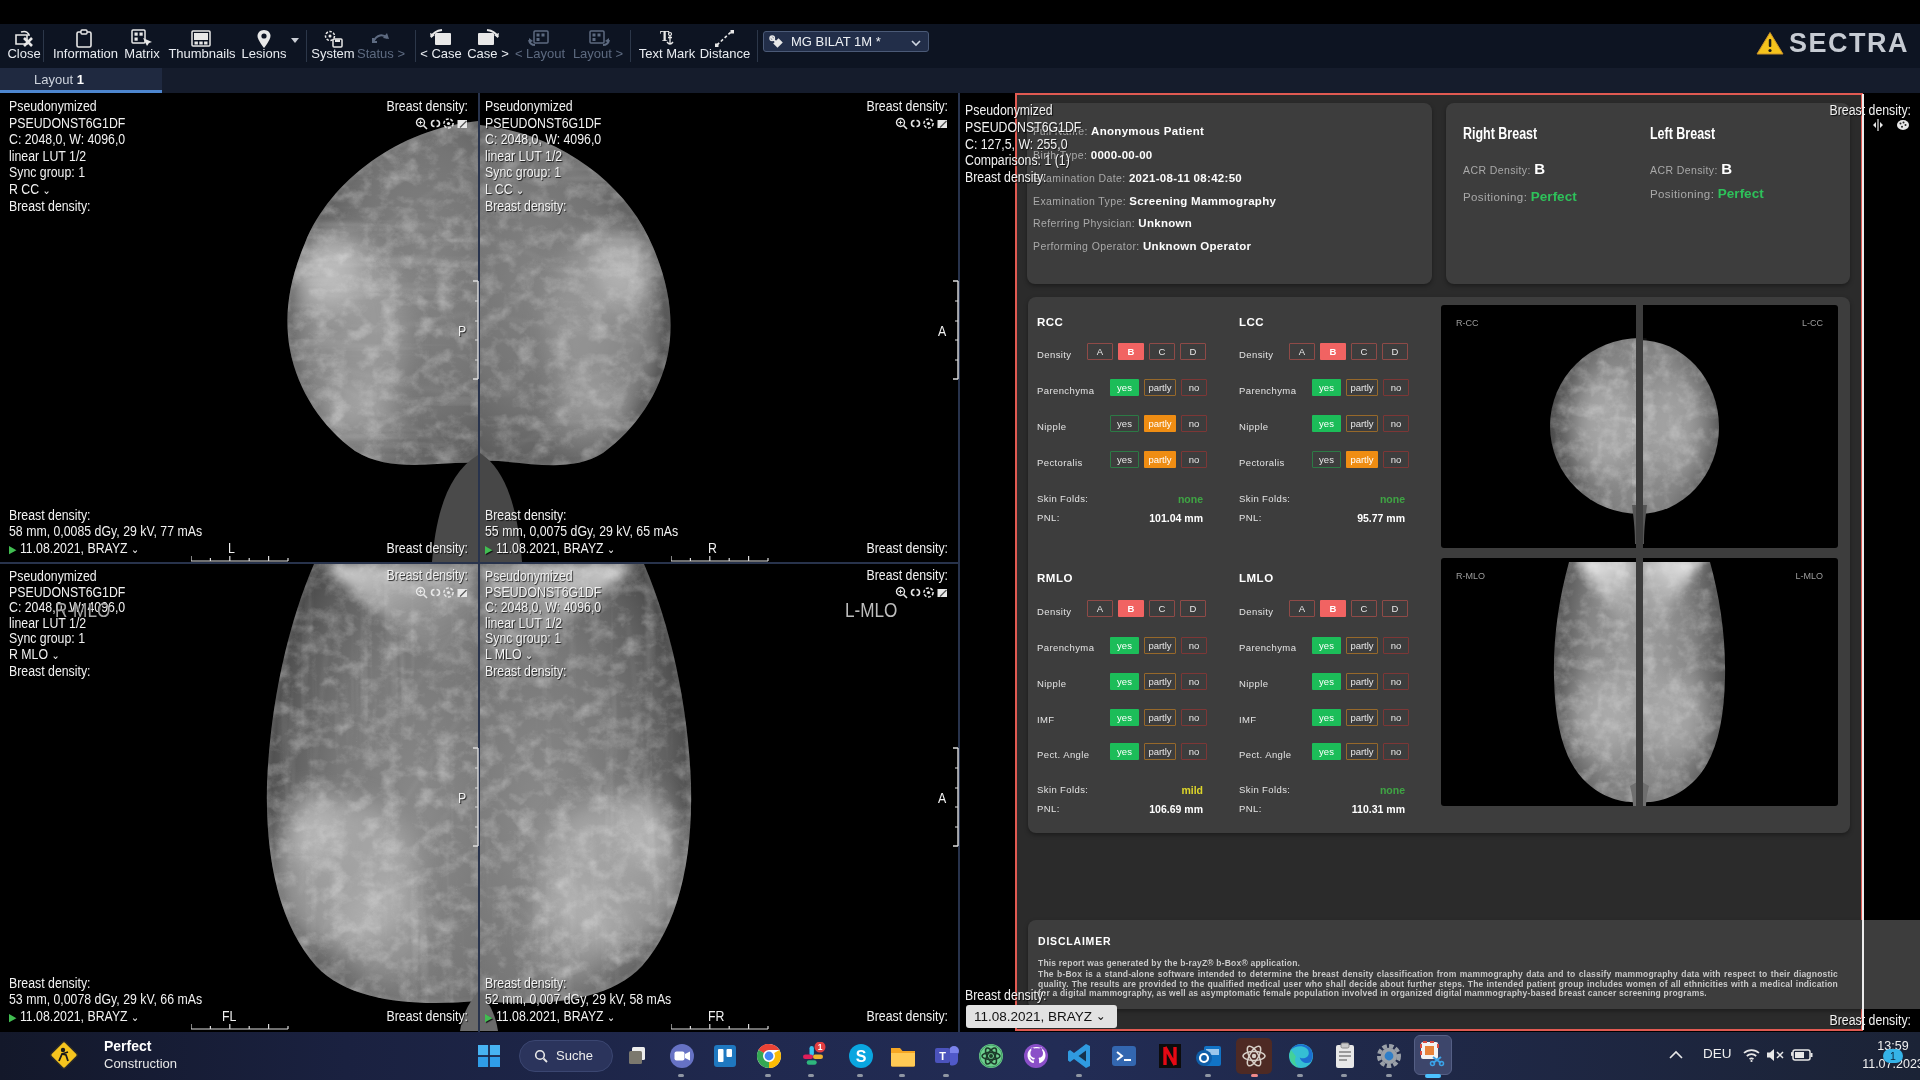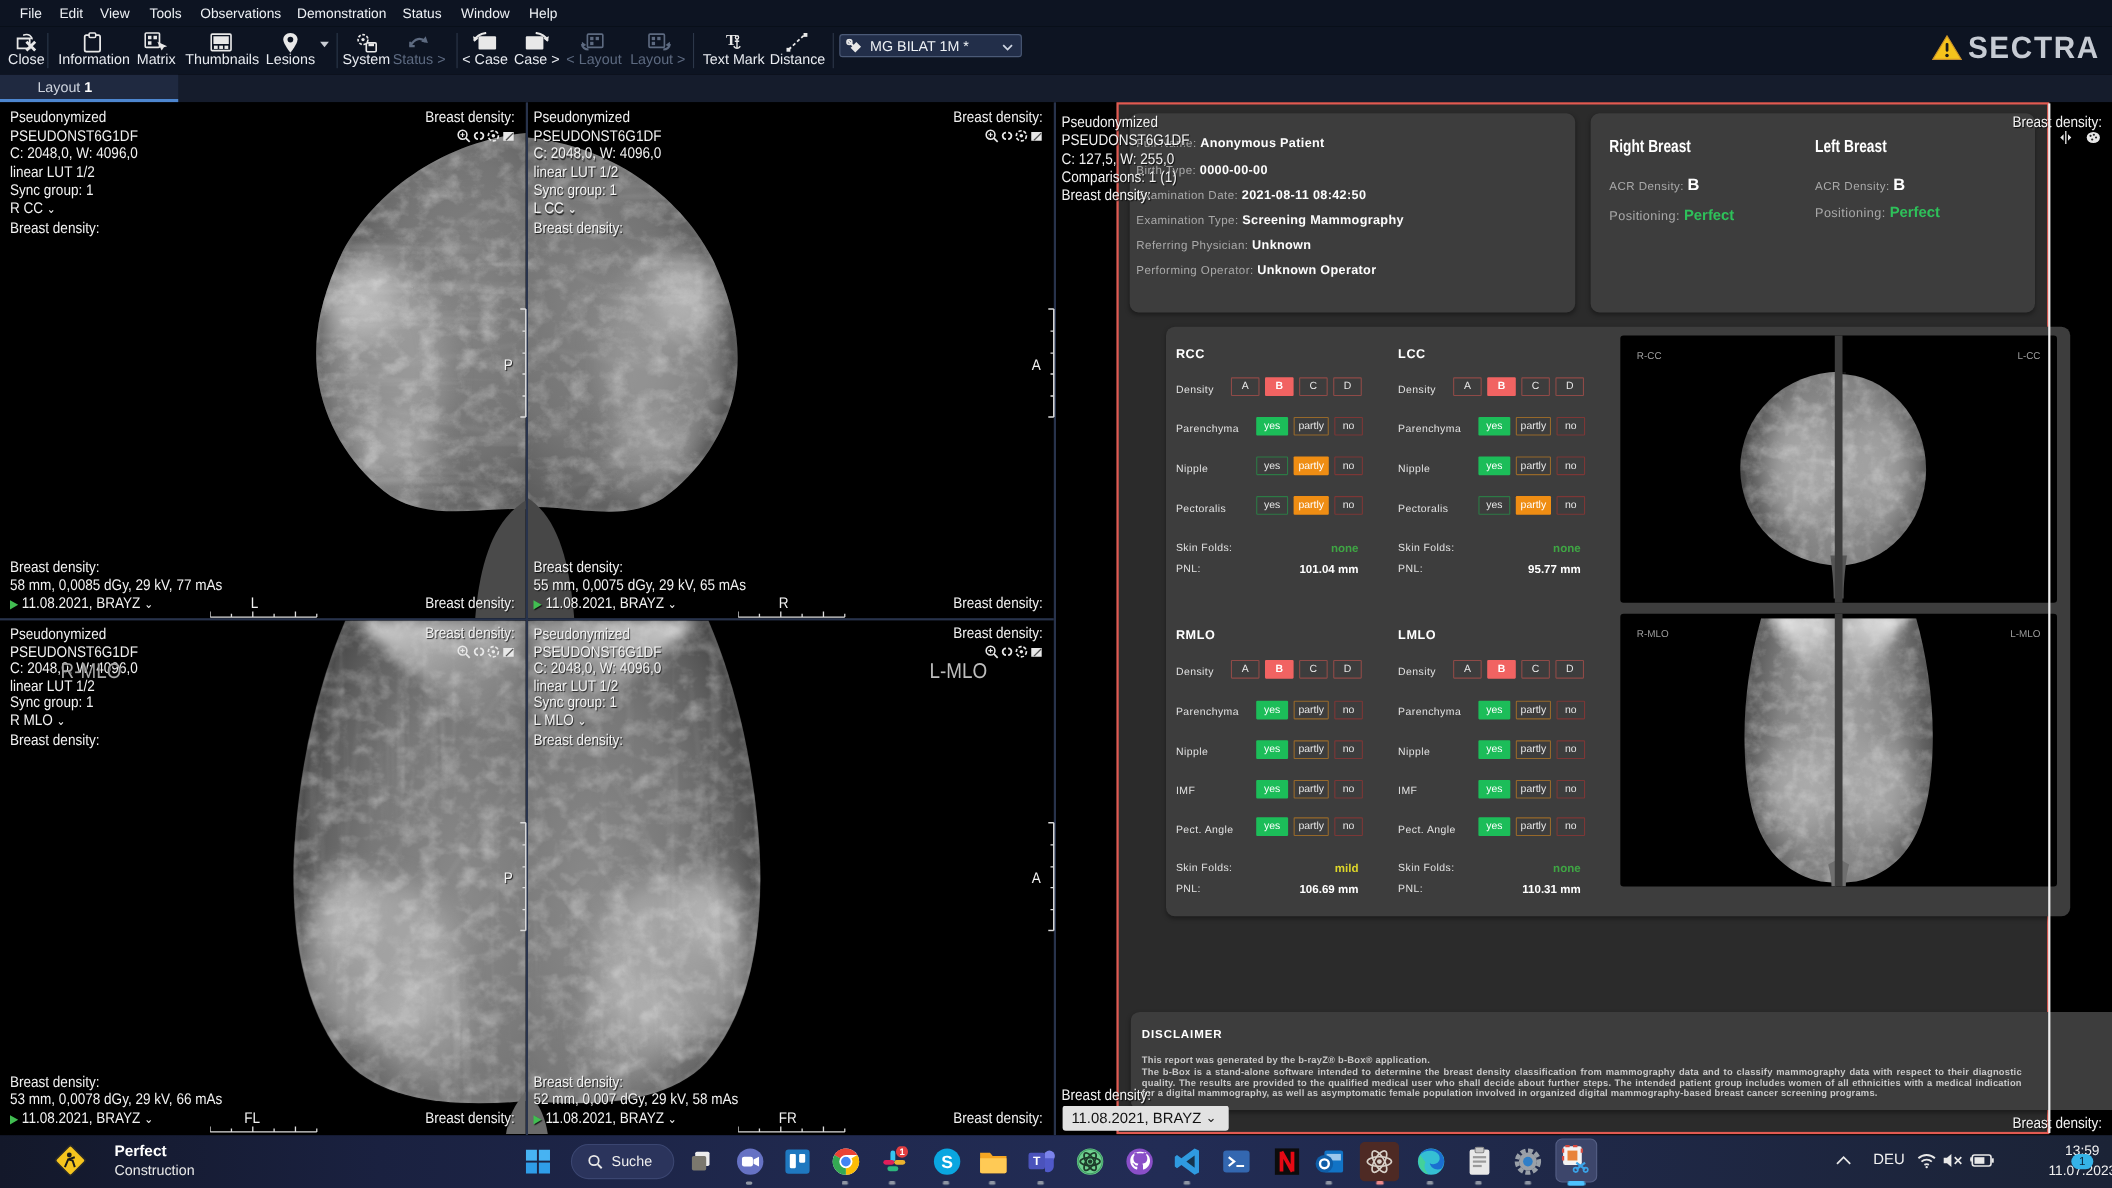--- a/index.html
+++ b/index.html
@@ -48,31 +48,20 @@
   .cval { left:0; width:166px; text-align:right; font-size:10.5px; }
   .btn { position:absolute; }
   
   #taskbar { left:0; top:1032px; width:1920px; height:48px; background:linear-gradient(90deg,#13182a 0%,#1a2140 18%,#20294f 40%,#222c55 55%,#1f2847 75%,#1b2336 100%); }
   .ticon { position:absolute; top:10px; width:28px; height:28px; }
 </style>
 </head>
 <body>
 <div id="root">
 
-  <div id="menubar" class="abs">
-    <span style="left:18px">File</span>
-    <span style="left:54px">Edit</span>
-    <span style="left:91px">View</span>
-    <span style="left:136px">Tools</span>
-    <span style="left:182px">Observations</span>
-    <span style="left:270px">Demonstration</span>
-    <span style="left:366px">Status</span>
-    <span style="left:419px">Window</span>
-    <span style="left:481px">Help</span>
-  </div>
 
   <div id="toolbar" class="abs">
     <div class="tbtn" style="left:0;width:48px">
         <svg width="22" height="20" viewBox="0 0 22 20">
           <path d="M3,6 h11 v9 h-11 z" fill="none" stroke="#e8e8e8" stroke-width="1.6"></path>
           <path d="M8,3 q6,-2 8,3" fill="none" stroke="#e8e8e8" stroke-width="1.4"></path>
           <path d="M16,4 l1,3 -3,-0.5" fill="#e8e8e8"></path>
           <path d="M11,9 l8,8 M19,9 l-8,8" stroke="#e8e8e8" stroke-width="2.6"></path>
         </svg>
         <div class="lbl">Close</div>
@@ -392,21 +381,21 @@
 
     <div class="card" style="left:429px;top:8px;width:404px;height:181px;">
       <div class="row" style="left:17px;top:22px;font-size:16px;font-weight:bold;color:#fff;letter-spacing:0;transform:scaleX(.78);transform-origin:left top">Right Breast</div>
       <div class="row" style="left:204px;top:22px;font-size:16px;font-weight:bold;color:#fff;letter-spacing:0;transform:scaleX(.78);transform-origin:left top">Left Breast</div>
       <div class="row" style="left:17px;top:57px"><span class="glbl">ACR Density: </span><span style="font-size:15px;font-weight:bold;color:#fff">B</span></div>
       <div class="row" style="left:204px;top:57px"><span class="glbl">ACR Density: </span><span style="font-size:15px;font-weight:bold;color:#fff">B</span></div>
       <div class="row" style="left:17px;top:84px"><span class="glbl" style="font-size:11.5px">Positioning: </span><span style="font-size:13.5px;font-weight:bold;color:#2ec15a">Perfect</span></div>
       <div class="row" style="left:204px;top:81px"><span class="glbl" style="font-size:11.5px">Positioning: </span><span style="font-size:13.5px;font-weight:bold;color:#2ec15a">Perfect</span></div>
     </div>
 
-    <div class="card" style="left:11px;top:202px;width:822px;height:536px;margin-left:32px;">
+    <div class="card" style="left:11px;top:202px;width:822px;height:536px;">
       <div id="tbl">
 
         <div class="col" style="left:9px;top:0">
           <div class="ctit" style="top:19px">RCC</div>
           <div class="clbl" style="top:52px">Density</div>
           <span class="btn bA" style="left:50px;top:46px">A</span>
             <span class="btn bB" style="left:81px;top:46px">B</span>
             <span class="btn bA" style="left:112px;top:46px">C</span>
             <span class="btn bA" style="left:143px;top:46px">D</span>
           <div class="clbl" style="top:88px">Parenchyma</div>

